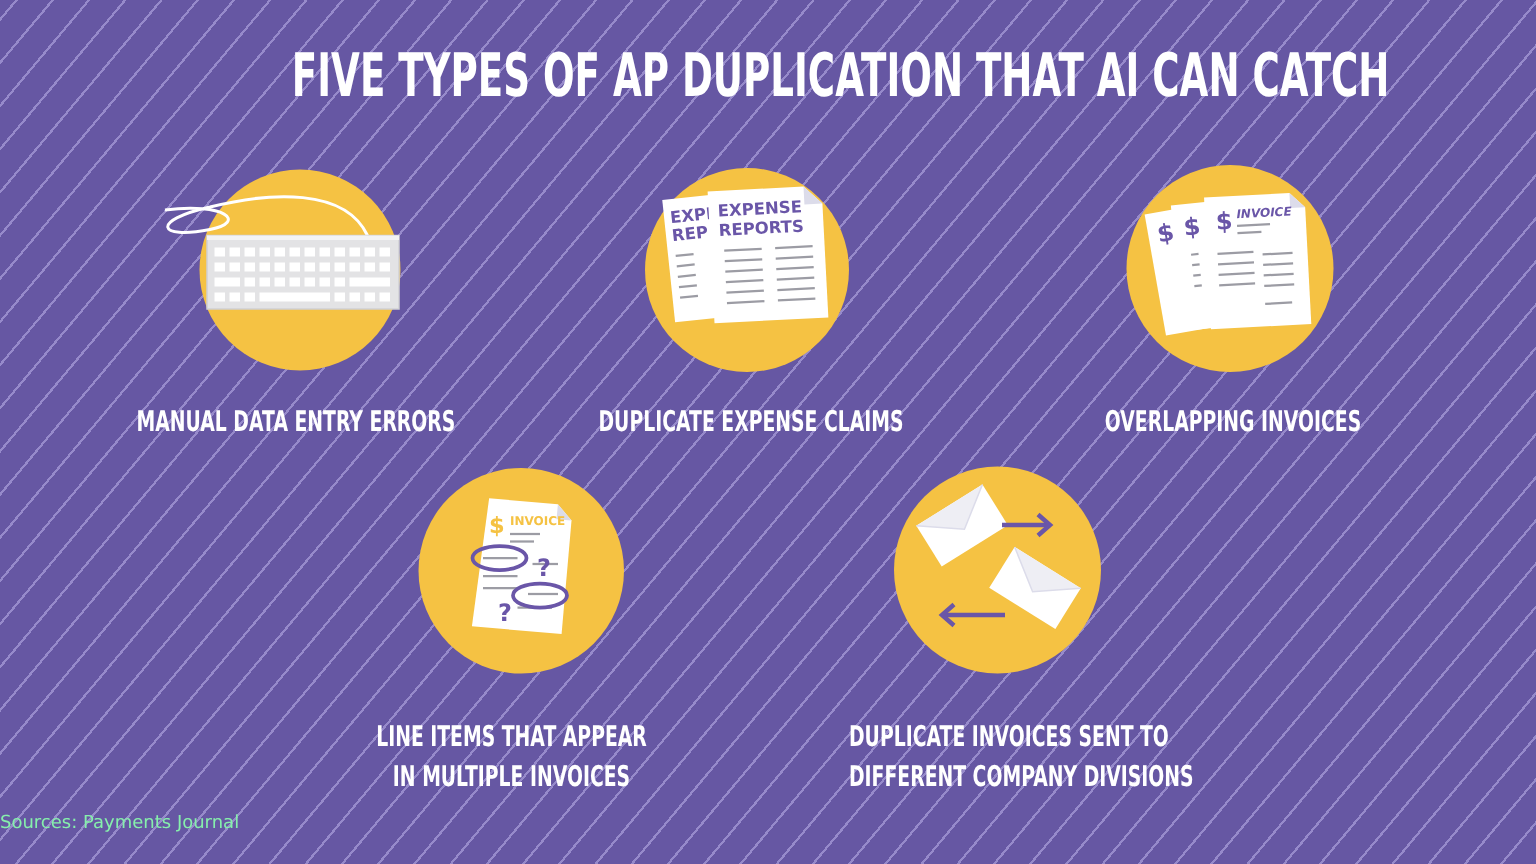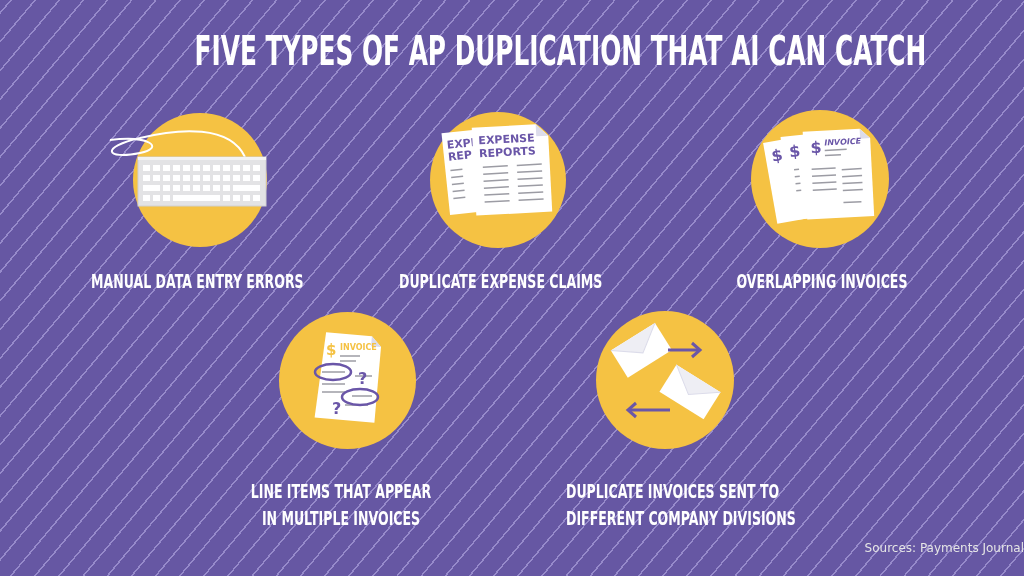--- a/index.html
+++ b/index.html
@@ -17,22 +17,22 @@
   }
   .circle {
     position:absolute; border-radius:50%; background:#f5c243;
   }
   .label {
     position:absolute; color:#fff; font-family:"DejaVu Sans", sans-serif; font-weight:bold;
     font-size:19px; text-align:center; white-space:nowrap; line-height:28px;
     transform:scaleX(0.66);
   }
   .source {
-    position:absolute; left:0; width:1024px; top:541px; text-align:right;
-    color:#e5e5e5; font-size:12px; font-family:"DejaVu Sans", sans-serif;
+    position:absolute; left:0; width:1024px; top:541px; text-align:left;
+    color:#86efac; font-size:12px; font-family:"DejaVu Sans", sans-serif;
   }
   svg { position:absolute; overflow:visible; }
 </style>
 </head>
 <body>
 
 <div class="title">FIVE TYPES OF AP DUPLICATION THAT AI CAN CATCH</div>
 
 <div>
   <div class="circle" style="left:133px;top:113px;width:134px;height:134px;"></div>

